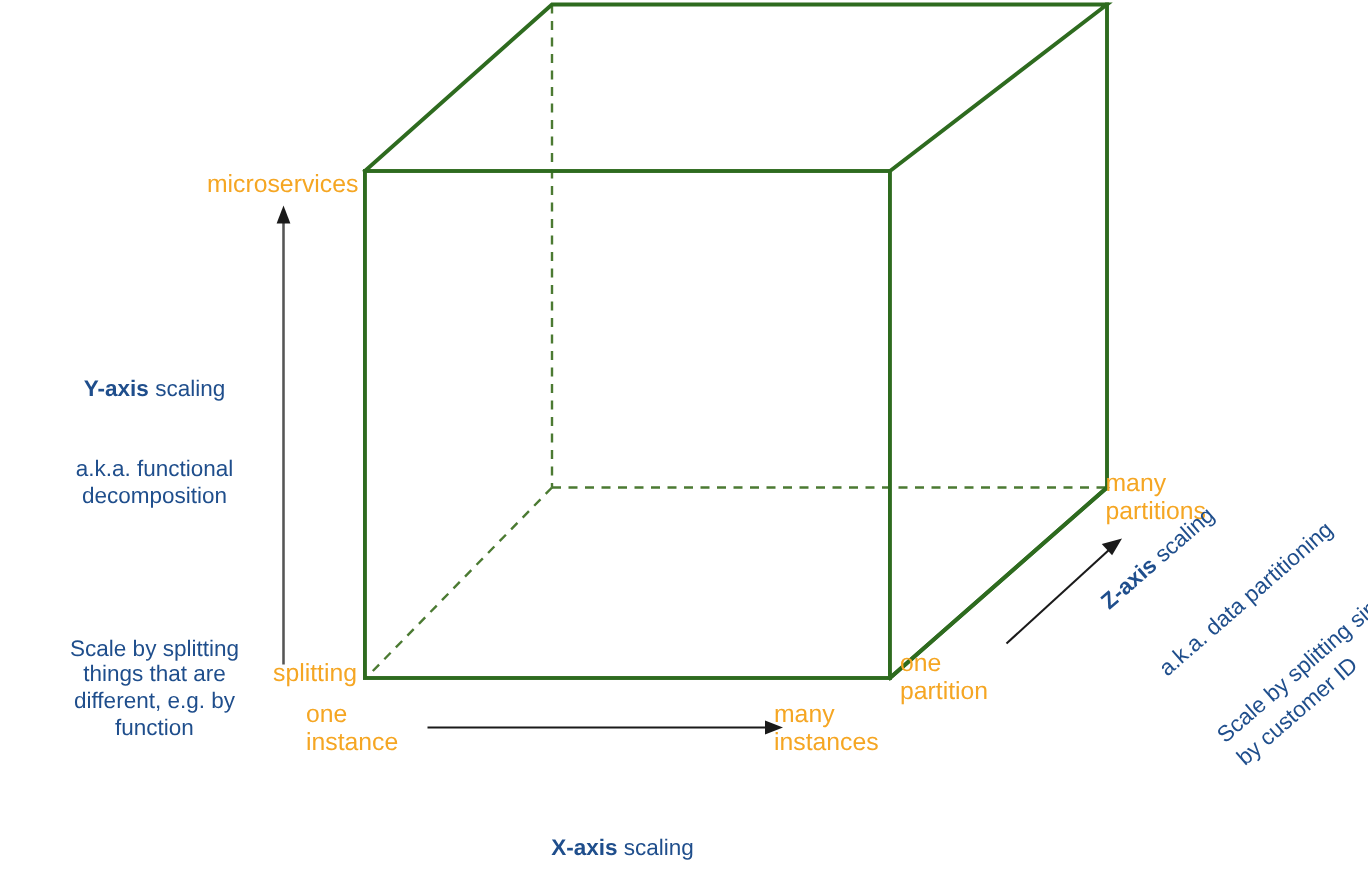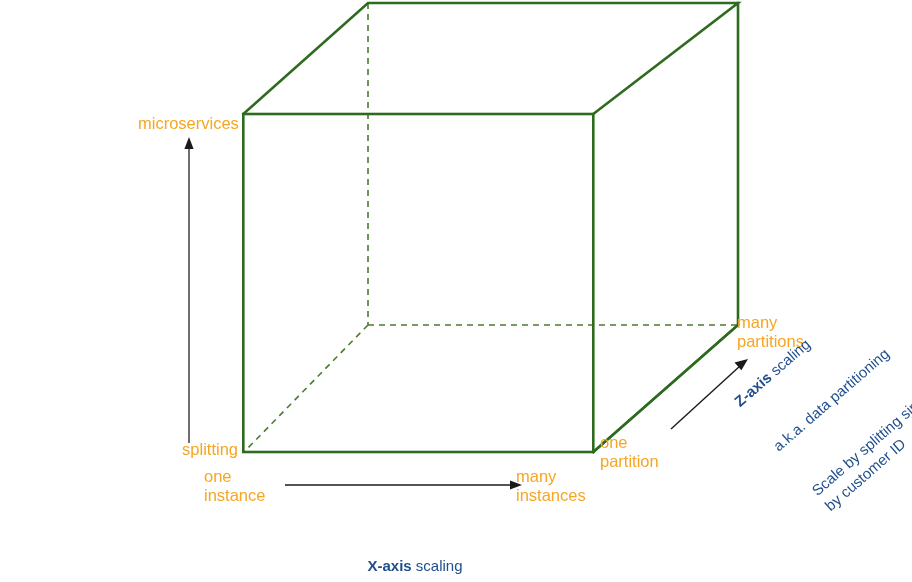--- a/index.html
+++ b/index.html
@@ -149,21 +149,28 @@
   <div class="label axis-endpoint" id="label-many-instances">many
 instances</div>
 
   <div class="label axis-endpoint" id="label-one-partition">one
 partition</div>
 
   <div class="label axis-endpoint" id="label-many-partitions">many
 partitions</div>
 
   <div class="label desc" id="desc-y">
+    <div><b>Y-axis</b><span> scaling</span></div>
+    <div>a.k.a. functional
+decomposition</div>
     <span class="spacer-line"></span>
+    <div>Scale by splitting
+things that are
+different, e.g. by
+function</div>
   </div>
 
   <div class="label desc" id="desc-x">
     <div><b>X-axis</b><span> scaling</span></div>
     
     
   </div>
 
   <div class="label desc" id="desc-z">
     <div><b>Z-axis</b><span> scaling</span></div>

